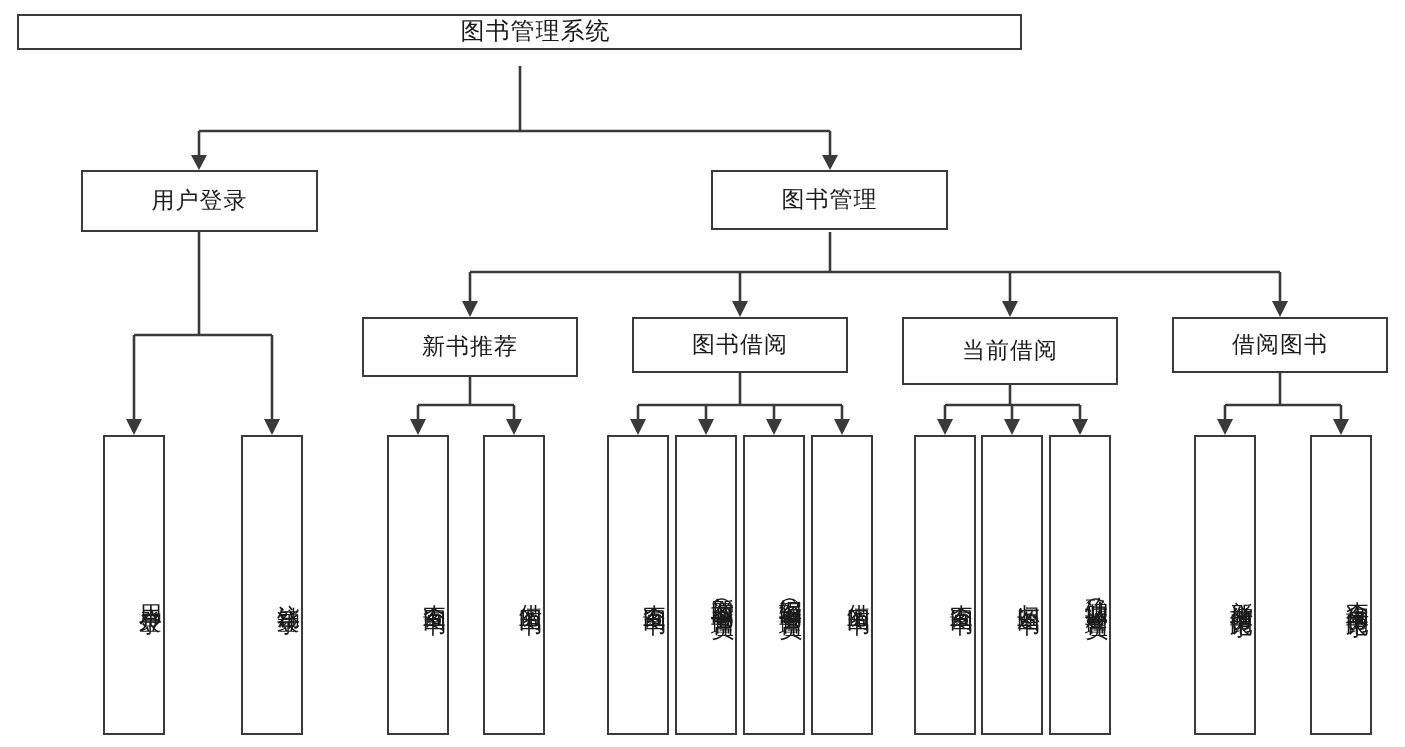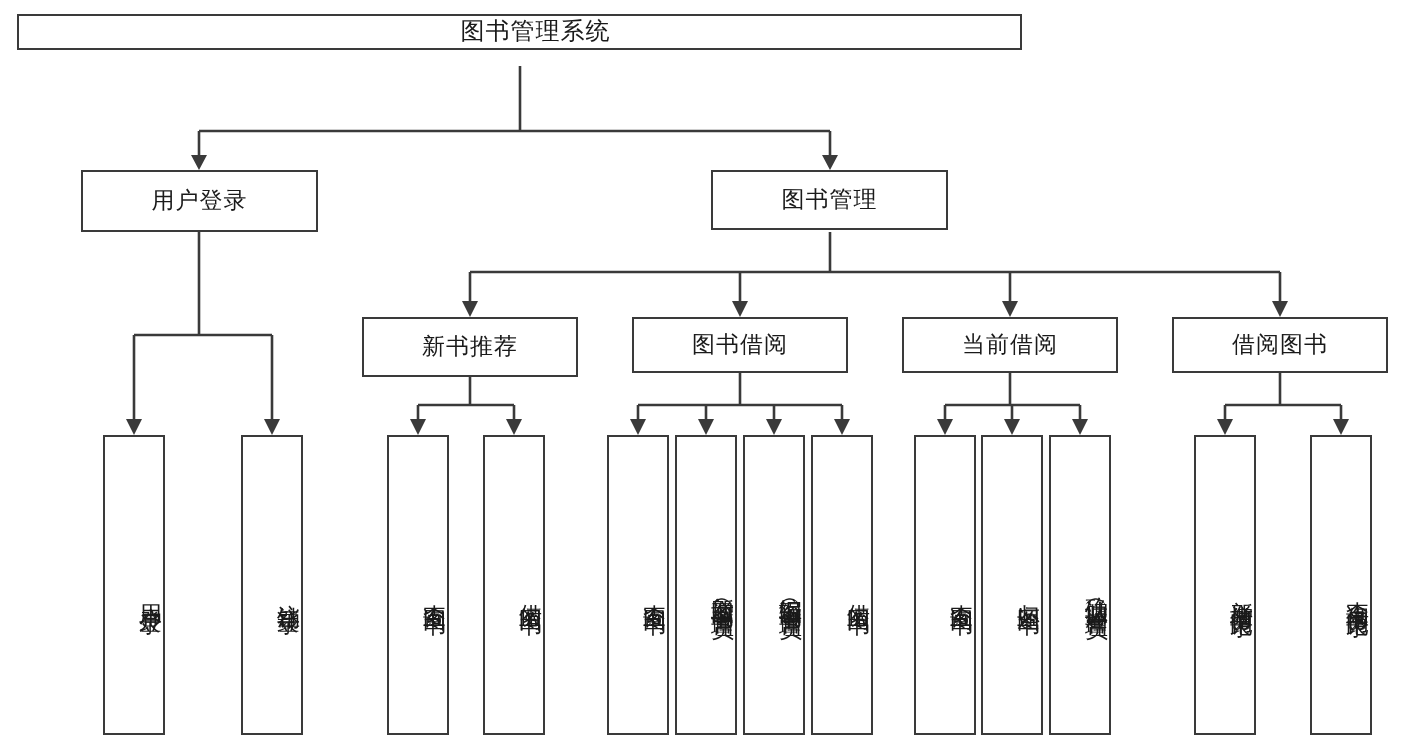--- a/index.html
+++ b/index.html
@@ -139,21 +139,21 @@
   <div class="node horiz" style="left:711px;top:170px;width:237px;height:60px;">
     <span>图书管理</span>
   </div>
 
   <div class="node horiz" style="left:362px;top:317px;width:216px;height:60px;">
     <span>新书推荐</span>
   </div>
   <div class="node horiz" style="left:632px;top:317px;width:216px;height:56px;">
     <span>图书借阅</span>
   </div>
-  <div class="node horiz" style="left:902px;top:317px;width:216px;height:56px;">
+  <div class="node horiz" style="left:902px;top:317px;width:216px;height:68px;">
     <span>当前借阅</span>
   </div>
   <div class="node horiz" style="left:1172px;top:317px;width:216px;height:56px;">
     <span>借阅图书</span>
   </div>
 
   <div class="node vert" style="left:103px;top:435px;width:62px;height:300px;">
     <span>用户登录</span>
   </div>
   <div class="node vert" style="left:241px;top:435px;width:62px;height:300px;">

